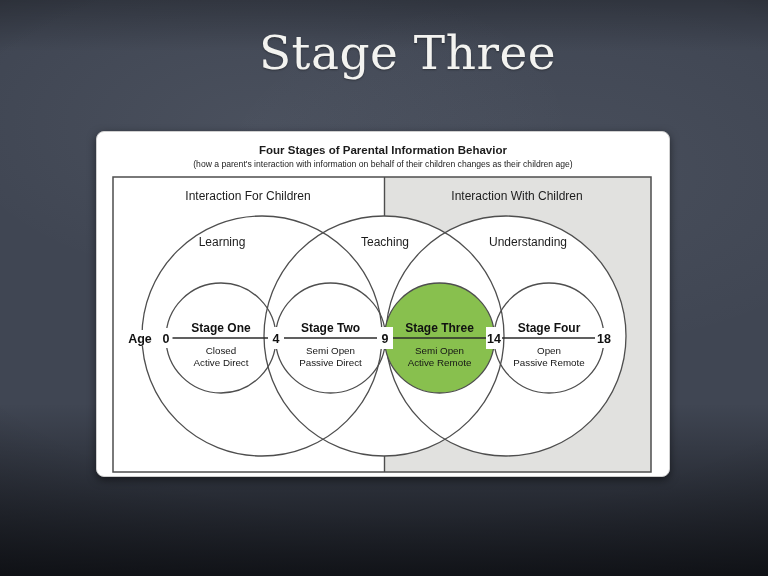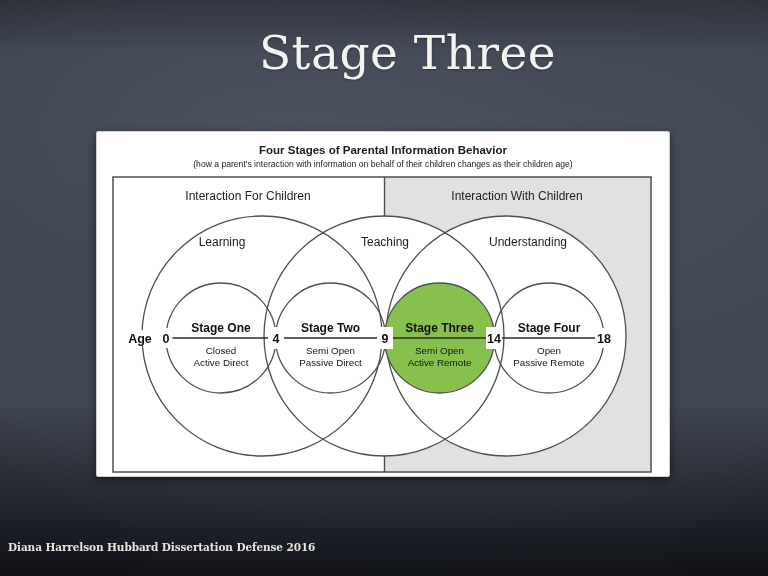--- a/index.html
+++ b/index.html
@@ -16,21 +16,21 @@
   }
   .slide-title{
     position:absolute;left:0;right:0;top:22px;height:62px;
     text-align:center;color:#f3f3f0;
     font-family:"DejaVu Serif",serif;font-size:47px;font-weight:400;
     letter-spacing:0.5px;line-height:62px;
     text-shadow:0 1px 2px rgba(0,0,0,0.35);
   }
   .card{
     position:absolute;left:96px;top:131px;width:574px;height:346px;
-    background:#ffffff;border:1px solid #cfcfcf;border-radius:2px;
+    background:#ffffff;border:1px solid #cfcfcf;border-radius:8px;
     box-shadow:0 3px 9px rgba(0,0,0,0.5);
     box-sizing:border-box;
     text-decoration:underline;
   }
   .card svg{position:absolute;left:-1px;top:-1px;}
   .footer{
     position:absolute;left:8px;top:541px;
     color:#e6e6df;font-family:"DejaVu Serif",serif;
     font-size:10.5px;font-weight:700;letter-spacing:-0.1px;
   }
@@ -117,15 +117,14 @@
       <text class="t-stagesub" x="343.5" y="223">Semi Open</text>
       <text class="t-stagesub" x="343.5" y="235">Active Remote</text>
 
       <text class="t-stage" x="453" y="201">Stage Four</text>
       <text class="t-stagesub" x="453" y="223">Open</text>
       <text class="t-stagesub" x="453" y="235">Passive Remote</text>
 
     </svg>
   </div>
 
-  <div class="footer">Diana Harrelson Hubbard Dissertation Defense 2016</div>
 
 </div>
 
 </body></html>

